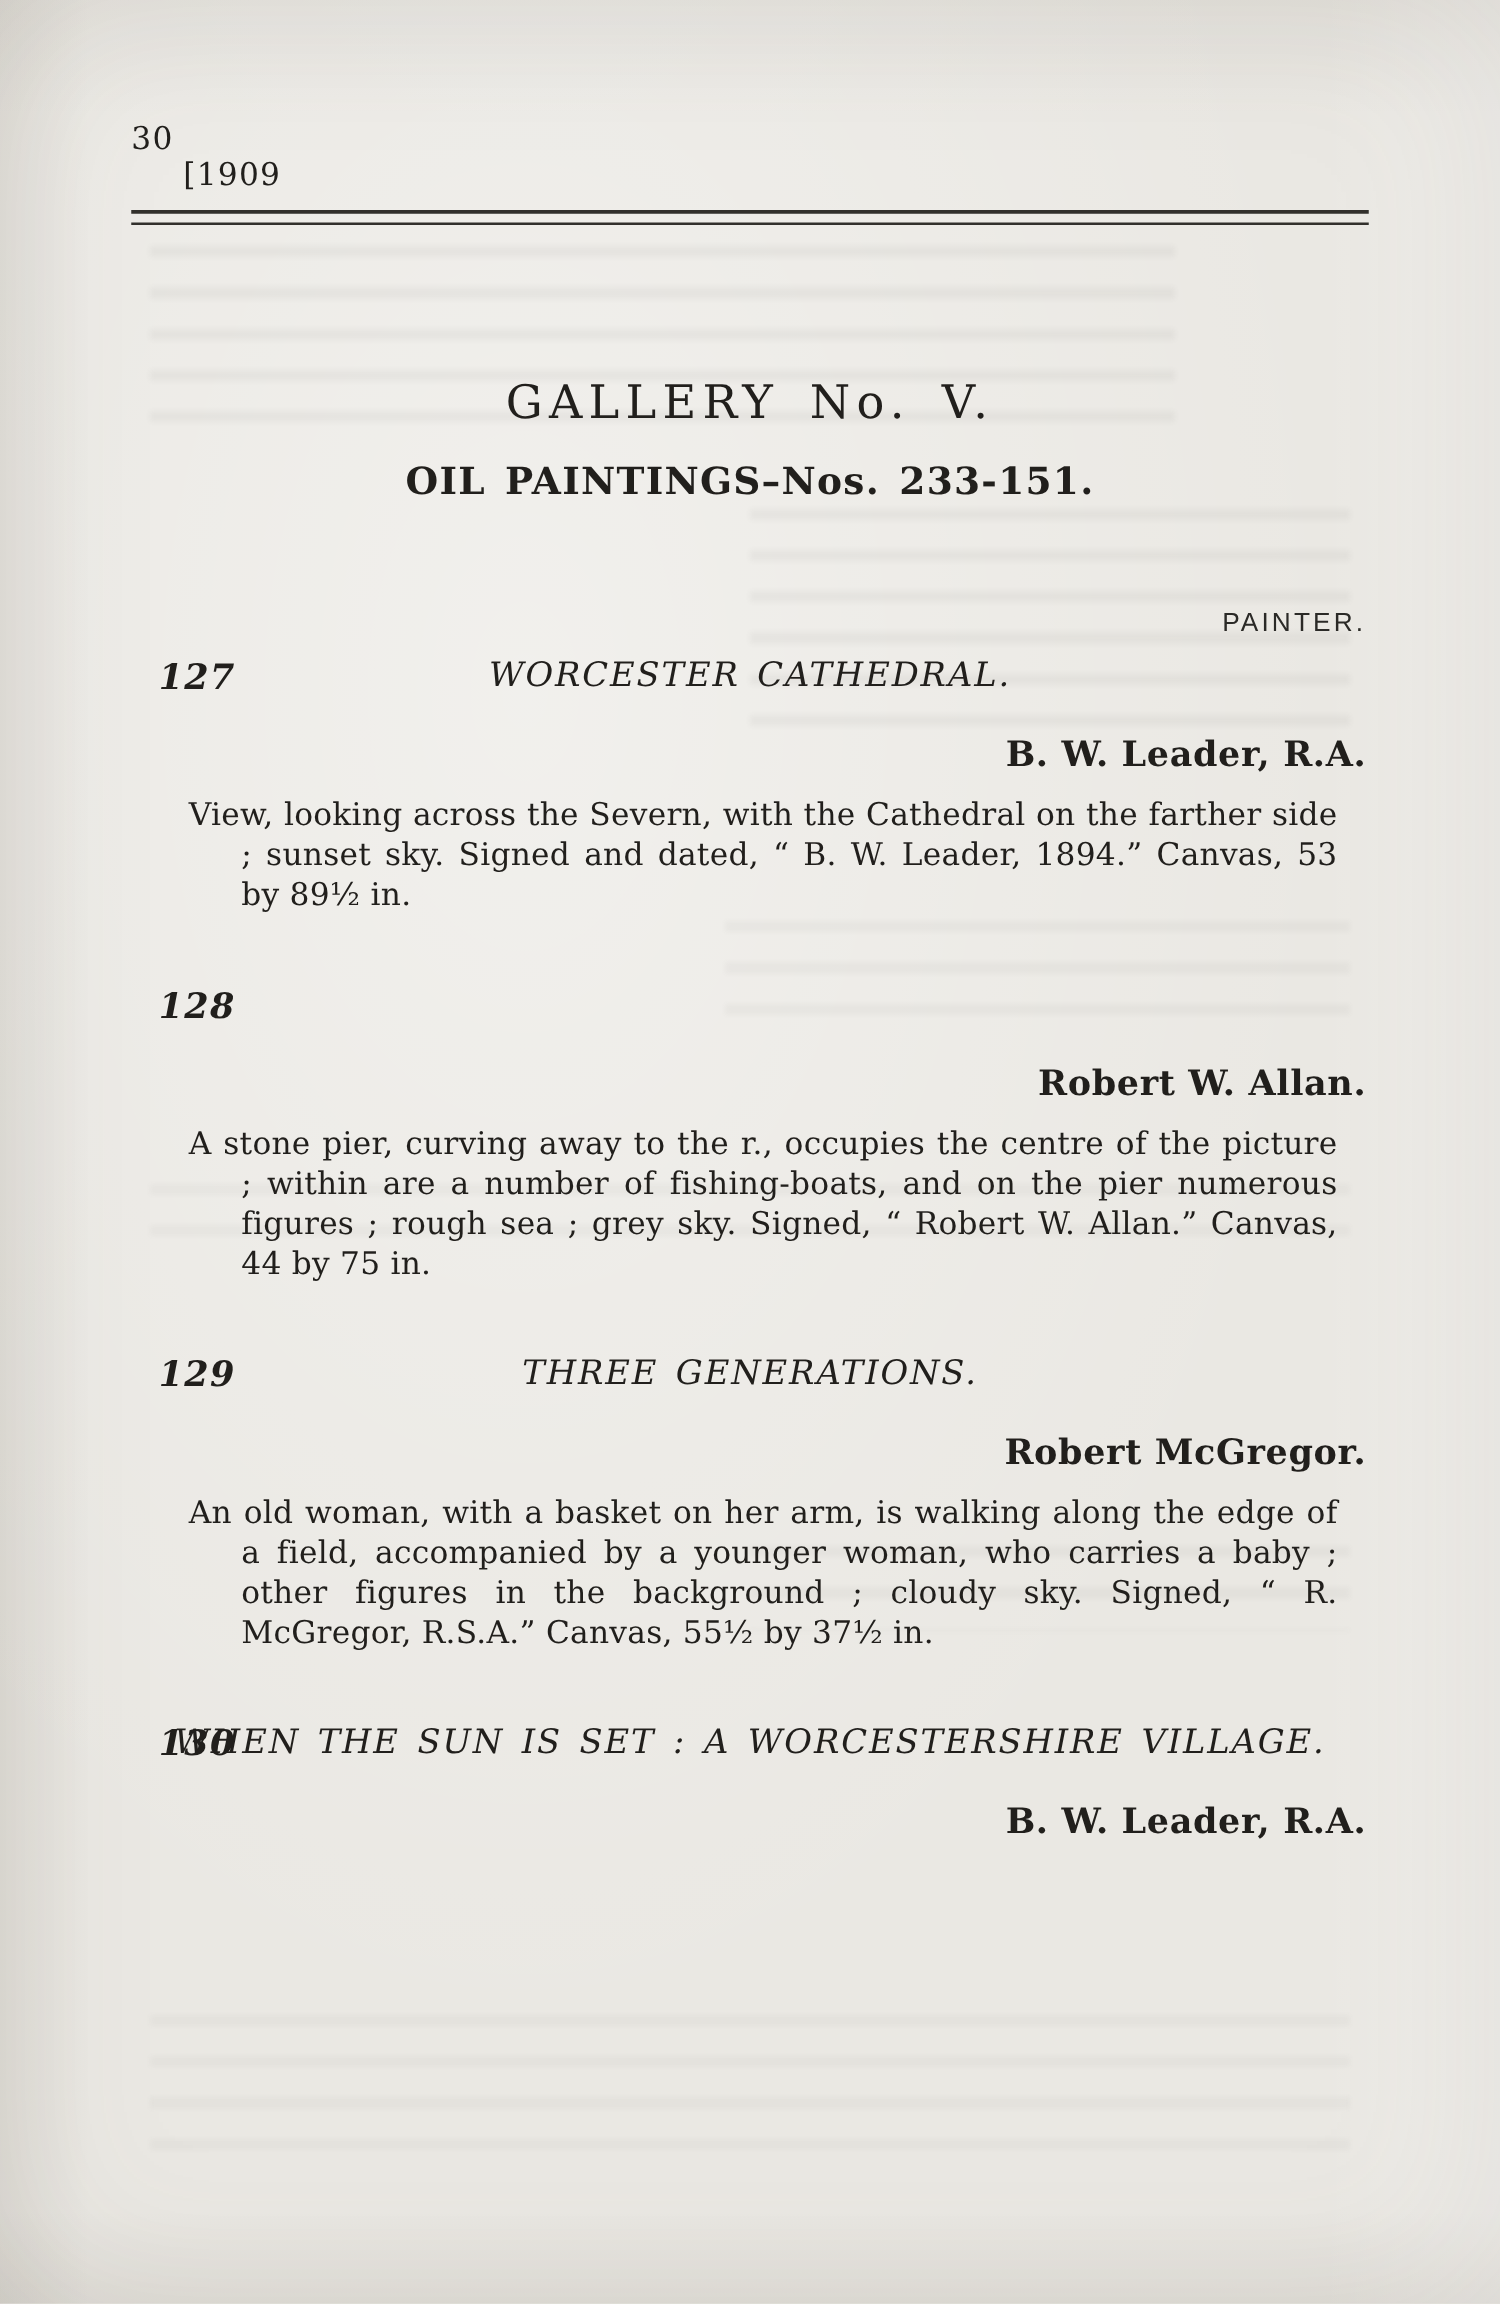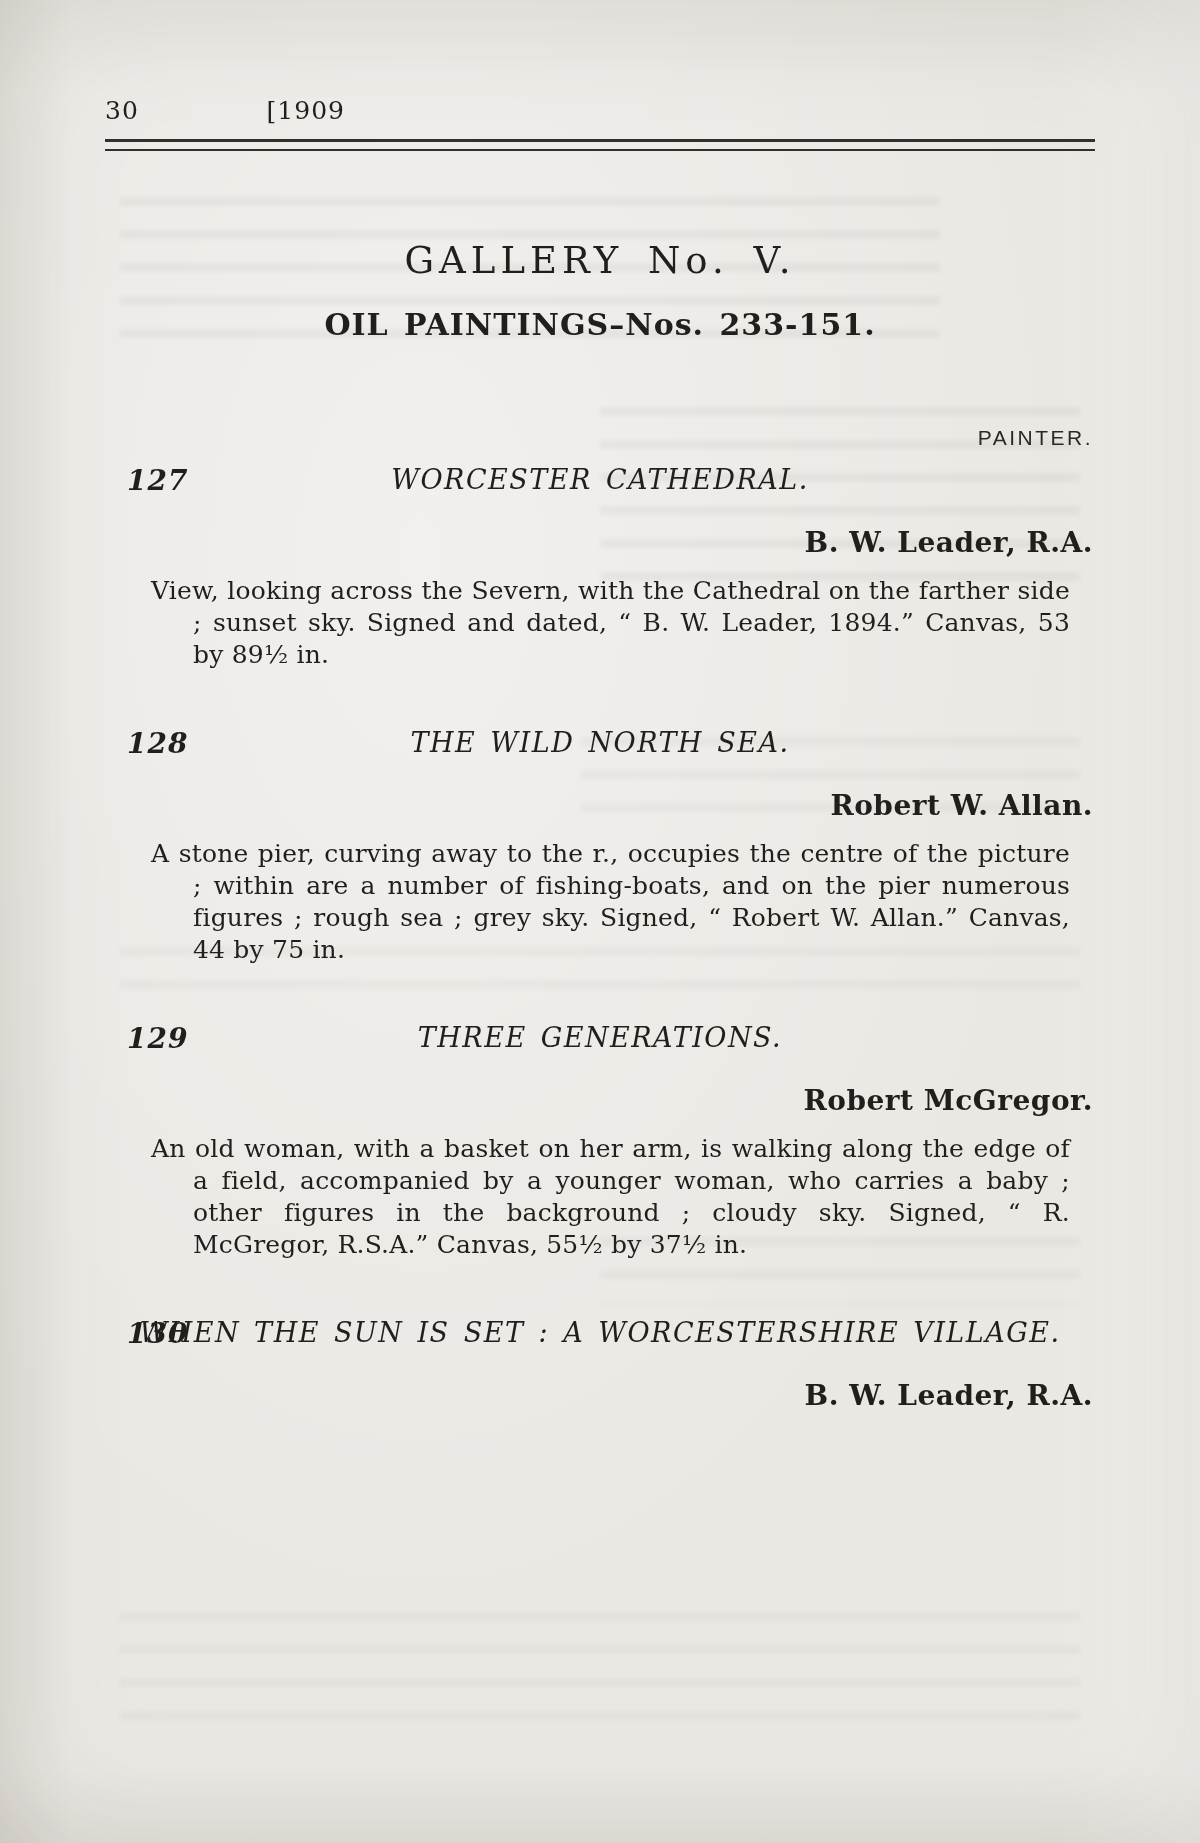--- a/index.html
+++ b/index.html
@@ -36,39 +36,40 @@
       transparent 21px, transparent 33px);
     pointer-events: none;
   }
   .content { position: relative; z-index: 2; }
 
   
   .running-head {
     display: flex;
     align-items: baseline;
     font-size: 25px;
+    flex-direction: column;
   }
   .running-head .folio { width: 120px; letter-spacing: 1px; }
   .running-head .head-title {
     flex: 1;
     text-align: center;
     letter-spacing: 3px;
     word-spacing: 6px;
   }
   .running-head .year { width: 120px; text-align: right; letter-spacing: 1px; }
 
   .double-rule {
     margin-top: 14px;
     height: 7px;
     border-top: 3px solid #32302c;
     border-bottom: 2px solid #32302c;
   }
 
   .gallery-heading {
-    margin-top: 88px;
+    margin-top: 120px;
     text-align: center;
     font-size: 37px;
     font-weight: normal;
     letter-spacing: 5px;
     word-spacing: 8px;
   }
   .sub-heading {
     margin-top: 24px;
     text-align: center;
     font-size: 30px;
@@ -152,21 +153,20 @@
         <span class="entry-num">127</span>
         <div class="entry-title">WORCESTER CATHEDRAL.</div>
       </div>
       <div class="entry-painter">B. W. Leader, R.A.</div>
       <p class="entry-desc">View, looking across the Severn, with the Cathedral on the farther side ; sunset sky. Signed and dated, “ B. W. Leader, 1894.” Canvas, 53 by 89½ in.</p>
     </section>
 
     <section class="entry">
       <div class="entry-head">
         <span class="entry-num">128</span>
-        <div class="entry-title">THE WILD NORTH SEA.</div>
       </div>
       <div class="entry-painter">Robert W. Allan.</div>
       <p class="entry-desc">A stone pier, curving away to the r., occupies the centre of the picture ; within are a number of fishing-boats, and on the pier numerous figures ; rough sea ; grey sky. Signed, “ Robert W. Allan.” Canvas, 44 by 75 in.</p>
     </section>
 
     <section class="entry">
       <div class="entry-head">
         <span class="entry-num">129</span>
         <div class="entry-title">THREE GENERATIONS.</div>
       </div>

